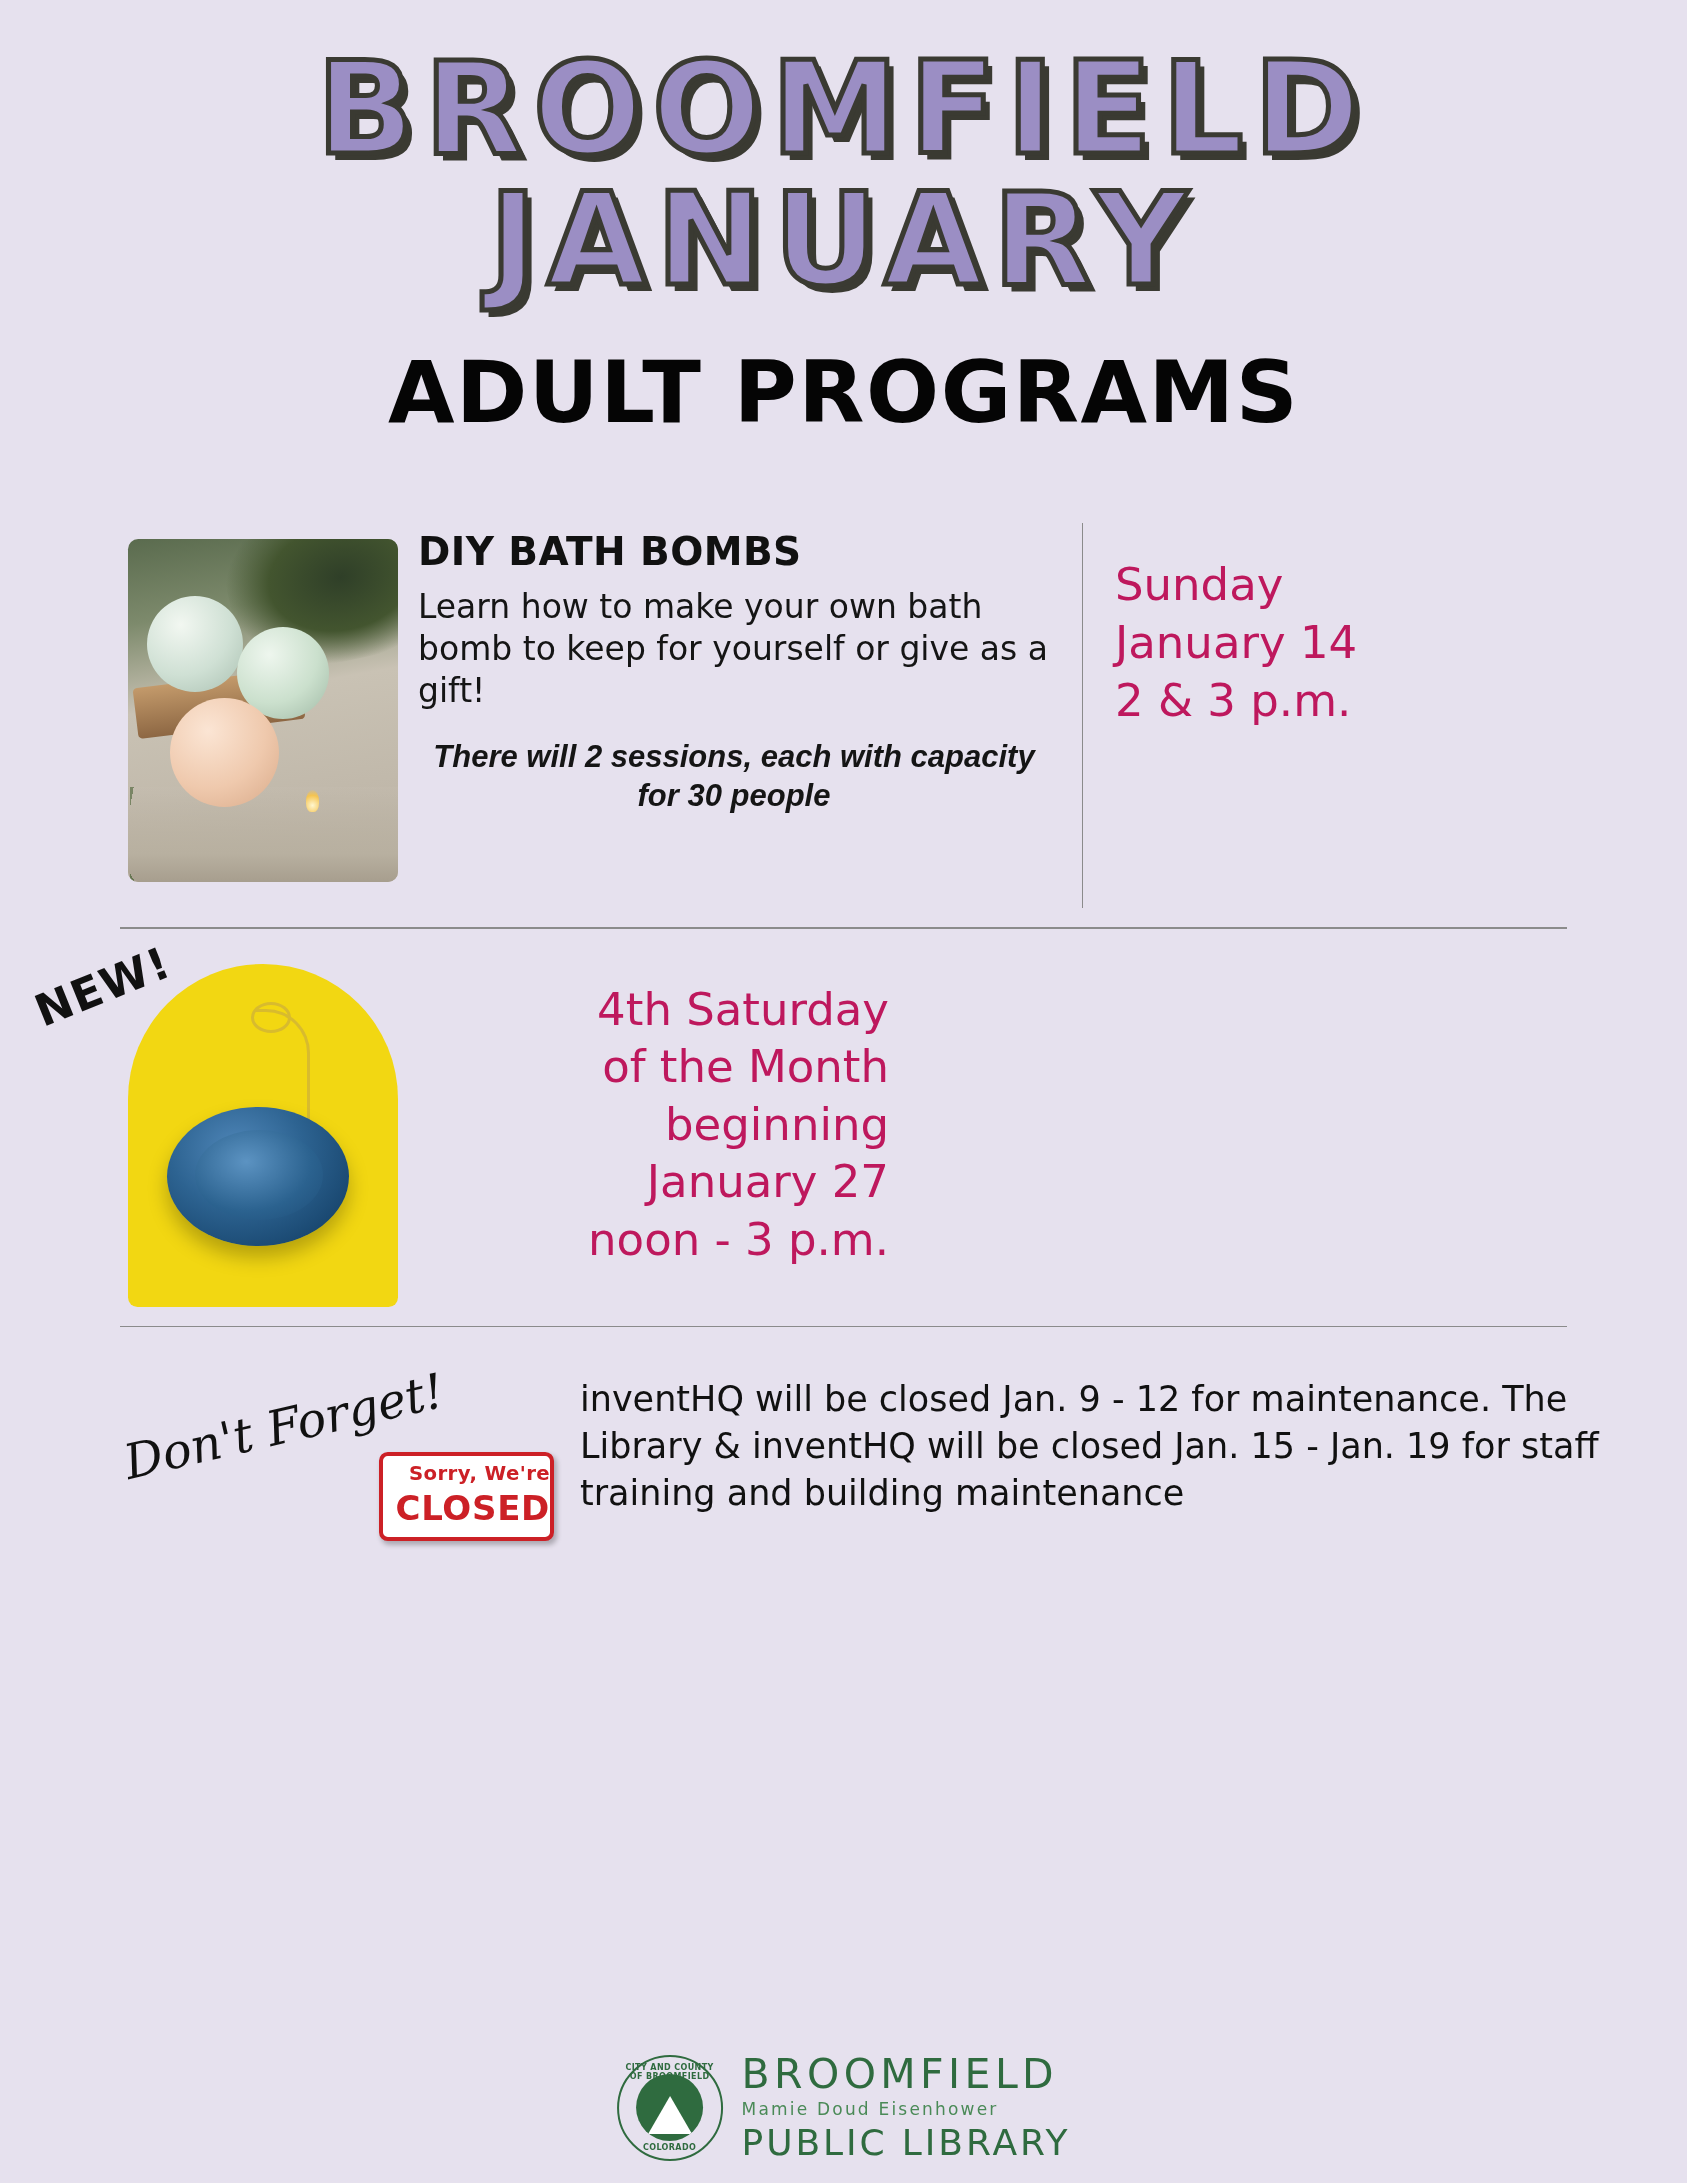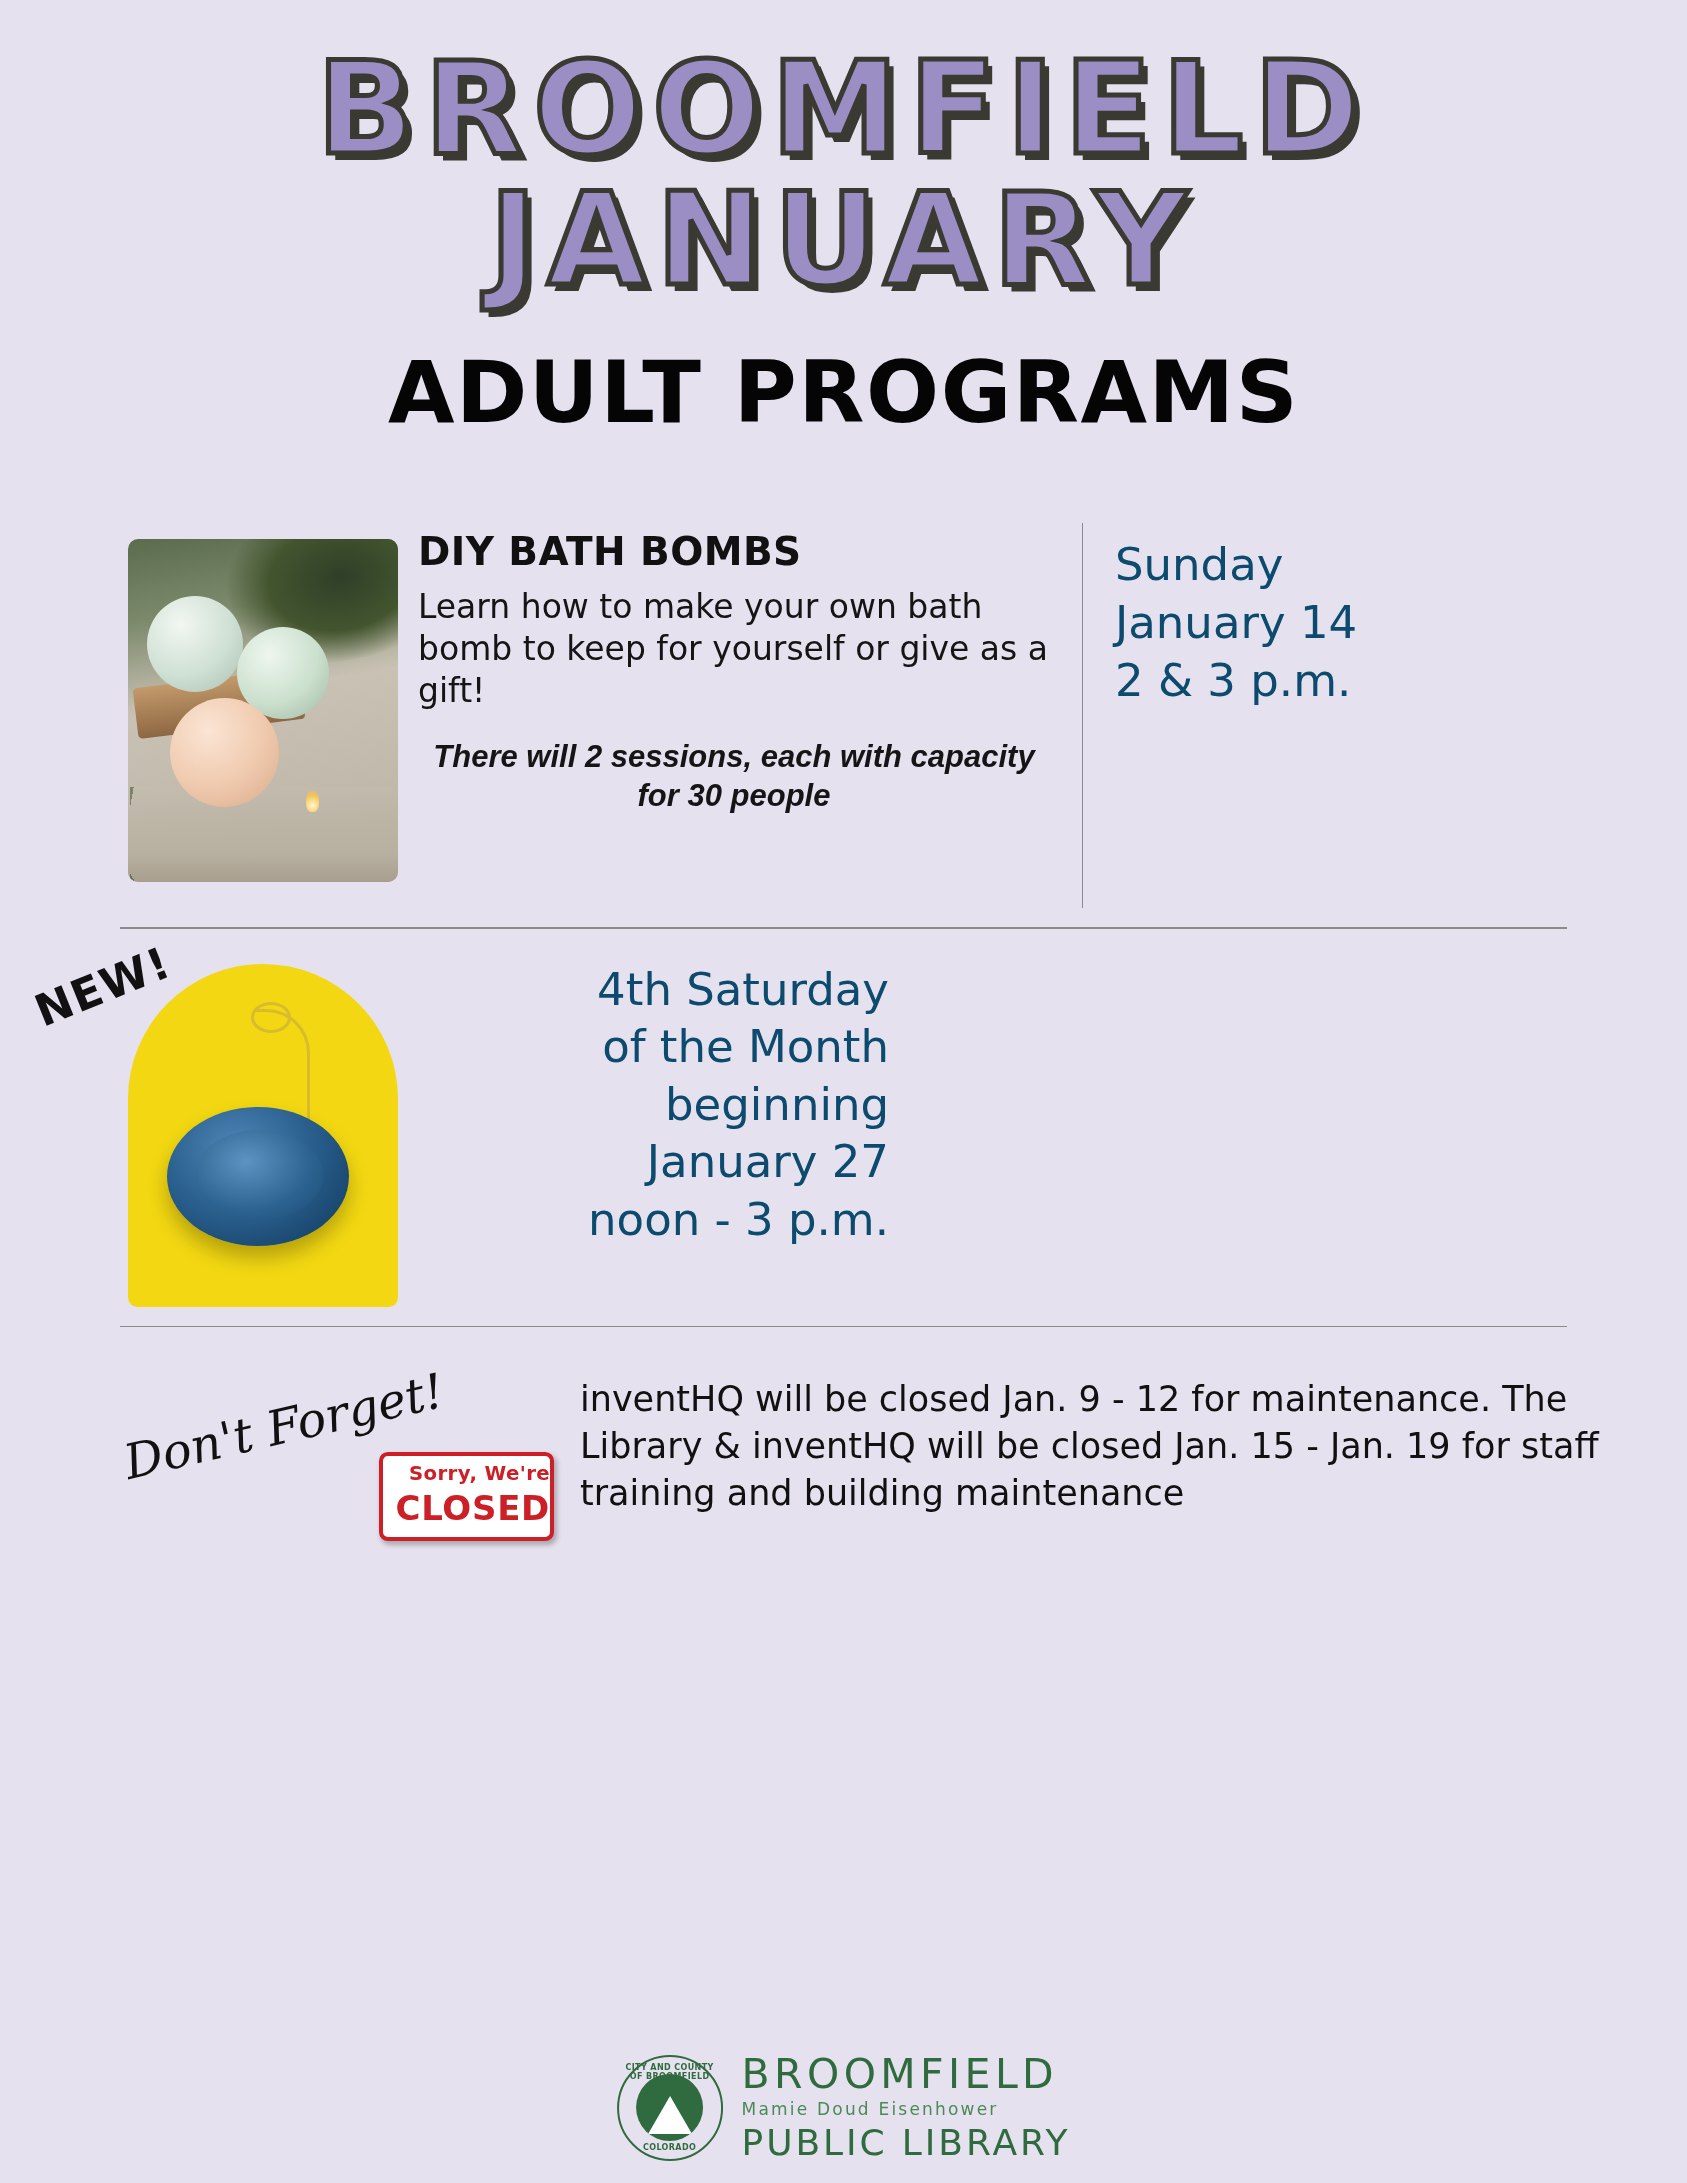--- a/index.html
+++ b/index.html
@@ -106,21 +106,22 @@
     font-size: 31px;
     line-height: 1.28;
     text-align: center;
     margin: 25px 11.7px 0 11.7px;
     color: #151515;
   }
   .when-text {
     font-family: "DejaVu Sans", sans-serif;
     font-size: 45px;
     line-height: 1.28;
-    color: #0c4a6e;
+    color: #be185d;
+    margin-top: 20px;
   }
 
   
   .img-bath {
     width: 270px;
     height: 343px;
     border-radius: 10.2px;
     overflow: hidden;
     position: relative;
     background: linear-gradient(170deg, #5a6b4e 0%, #7d8a6c 22%, #c9c2b4 45%, #b9b0a2 100%);

